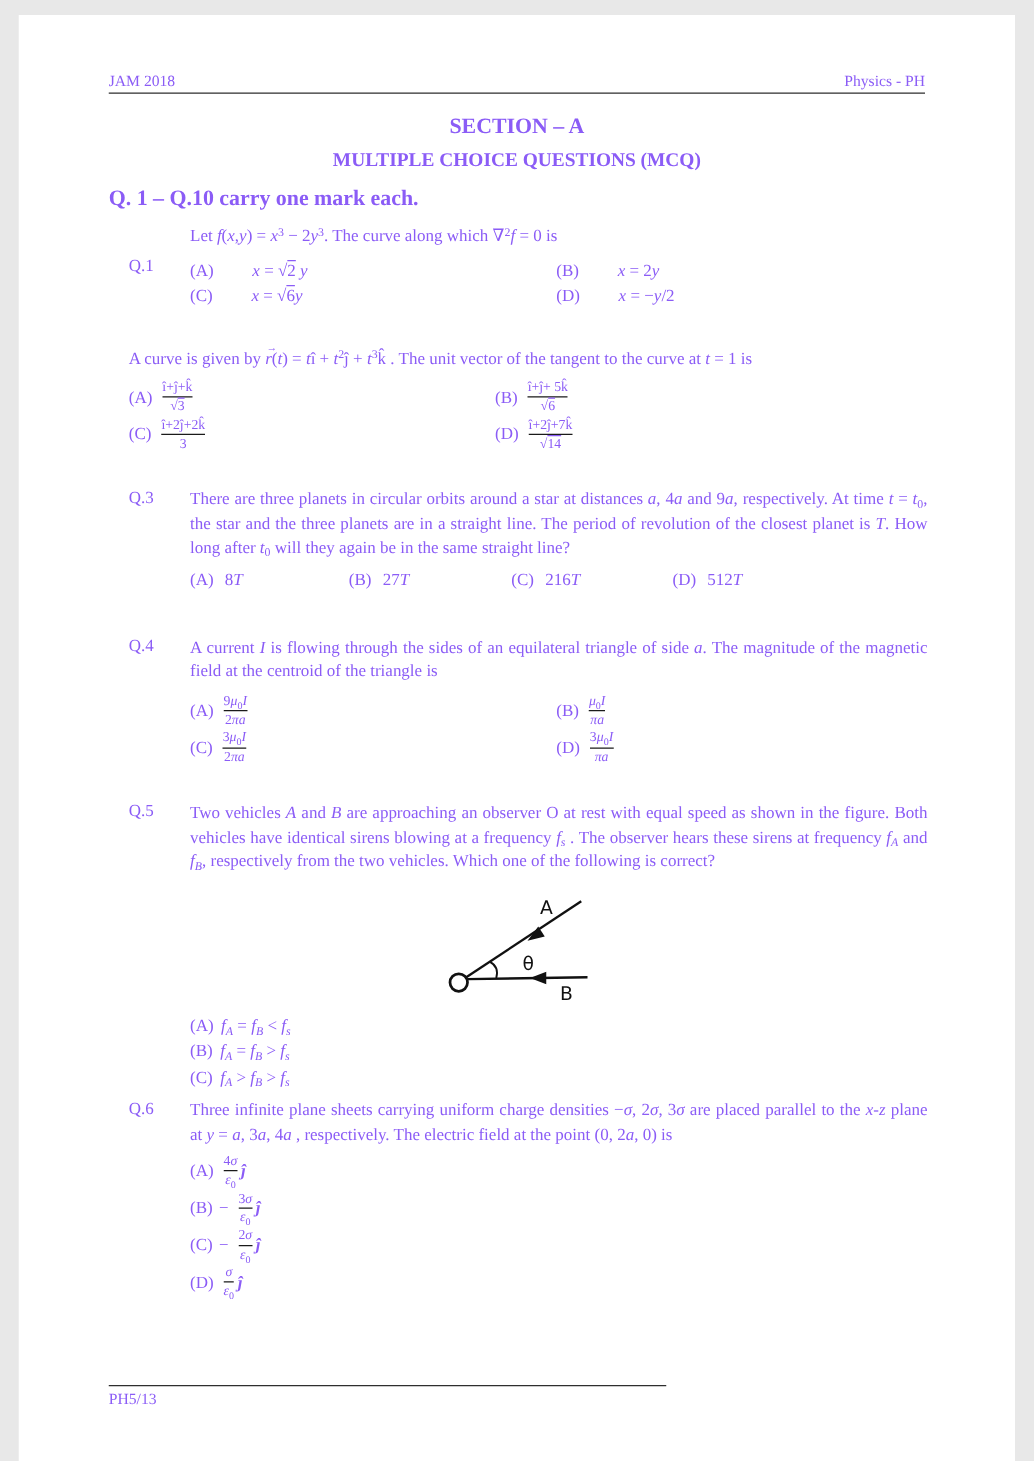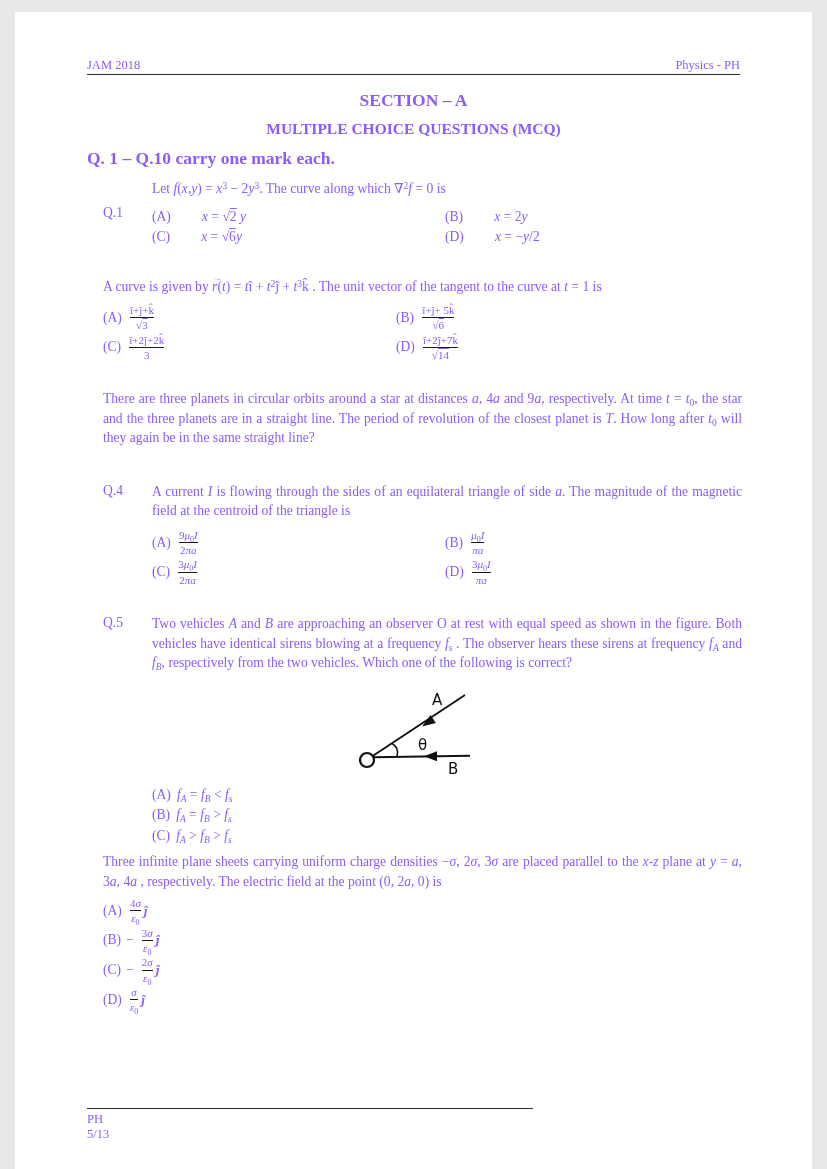--- a/index.html
+++ b/index.html
@@ -47,21 +47,21 @@
   .frac sup, .frac sub { font-size:8px; }
   .ov { text-decoration:overline; }
   .vec { position:relative; display:inline-block; }
   .vec::after { content:"→"; position:absolute; left:1px; top:-7.5px; font-size:8.5px; }
 
   .figure-wrap { display:flex; justify-content:center; margin:-8px 40px 8px 0; }
   .figure-wrap svg text { font-family:"DejaVu Sans","Liberation Sans",sans-serif; font-size:15px; fill:#111; }
 
   .footer { position:absolute; left:72px; right:72px; top:1096px; font-size:12.5px; }
   .footer-rule { width:446px; border-top:1.5px solid #2e2e2e; }
-  .footer-row { display:flex; justify-content:flex-end; margin-top:3px;flex-direction:column; }
+  .footer-row { display:flex; justify-content:flex-start; margin-top:3px; }
 </style>
 </head>
 <body>
 
 <div class="page">
   <div class="header">
     <span>JAM 2018</span>
     <span>Physics - PH</span>
   </div>
   <div class="header-rule"></div>
@@ -116,22 +116,29 @@
               <span class="frac">
                 <span class="num">î+2ĵ+7k̂</span>
                 <span class="bar"></span>
                 <span class="den"><span class="sq">√<span class="ov">14</span></span></span>
               </span>
             </span>
           </div>
         </div>
       </div>
       <div class="question qn3">
+        <div class="q-label">Q.3</div>
         <div class="q-body">
           <div class="q-stem">There are three planets in circular orbits around a star at distances <i>a</i>, 4<i>a</i> and 9<i>a</i>, respectively. At time <i>t</i> = <i>t</i><sub>0</sub>, the star and the three planets are in a straight line. The period of revolution of the closest planet is <i>T</i>. How long after  <i>t</i><sub>0</sub> will they again be in the same straight line?</div>
+          <div class="options layout-grid4">
+            <span class="opt"><span class="opt-label">(A)</span><span class="opt-text">8<i>T</i></span></span>
+            <span class="opt"><span class="opt-label">(B)</span><span class="opt-text">27<i>T</i></span></span>
+            <span class="opt"><span class="opt-label">(C)</span><span class="opt-text">216<i>T</i></span></span>
+            <span class="opt"><span class="opt-label">(D)</span><span class="opt-text">512<i>T</i></span></span>
+          </div>
         </div>
       </div>
       <div class="question qn4">
         <div class="q-label">Q.4</div>
         <div class="q-body">
           <div class="q-stem">A current <i>I</i> is flowing through the sides of an equilateral triangle of side <i>a</i>. The magnitude of the magnetic field at the centroid of the triangle is</div>
           <div class="options layout-grid2-frac">
             <span class="opt opt-frac">
               <span class="opt-label">(A)</span>
               <span class="frac">
@@ -185,20 +192,21 @@
             </svg>
           </div>
           <div class="options layout-stack">
             <span class="opt"><span class="opt-label">(A)</span><span class="opt-text"><i>f</i><sub><i>A</i></sub> = <i>f</i><sub><i>B</i></sub> &lt; <i>f</i><sub><i>s</i></sub></span></span>
             <span class="opt"><span class="opt-label">(B)</span><span class="opt-text"><i>f</i><sub><i>A</i></sub> = <i>f</i><sub><i>B</i></sub> &gt; <i>f</i><sub><i>s</i></sub></span></span>
             <span class="opt"><span class="opt-label">(C)</span><span class="opt-text"><i>f</i><sub><i>A</i></sub> &gt; <i>f</i><sub><i>B</i></sub> &gt; <i>f</i><sub><i>s</i></sub></span></span>
           </div>
         </div>
       </div>
       <div class="question qn6">
+        <div class="q-label">Q.6</div>
         <div class="q-body">
           <div class="q-stem">Three infinite plane sheets carrying uniform charge densities  −<i>σ</i>, 2<i>σ</i>, 3<i>σ</i> are placed parallel to the <i>x</i>-<i>z</i> plane at  <i>y</i> = <i>a</i>, 3<i>a</i>, 4<i>a</i> , respectively. The electric field at the point (0, 2<i>a</i>, 0) is</div>
           <div class="options layout-stack-frac">
             <span class="opt opt-frac">
               <span class="opt-label">(A)</span>
               <span class="frac">
                 <span class="num">4<i>σ</i></span>
                 <span class="bar"></span>
                 <span class="den"><i>ε</i><sub>0</sub></span>
               </span>

